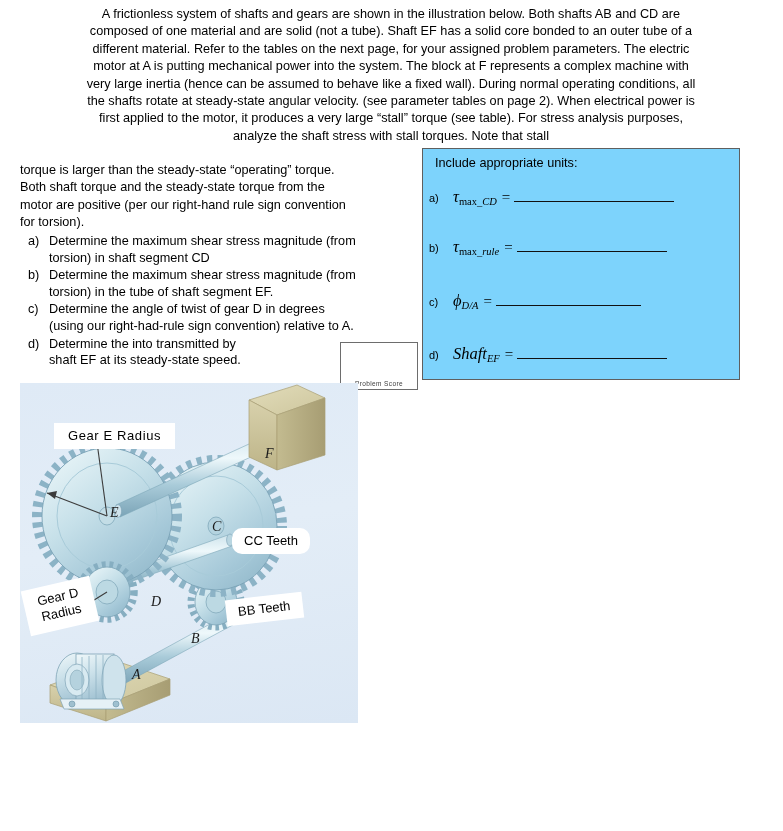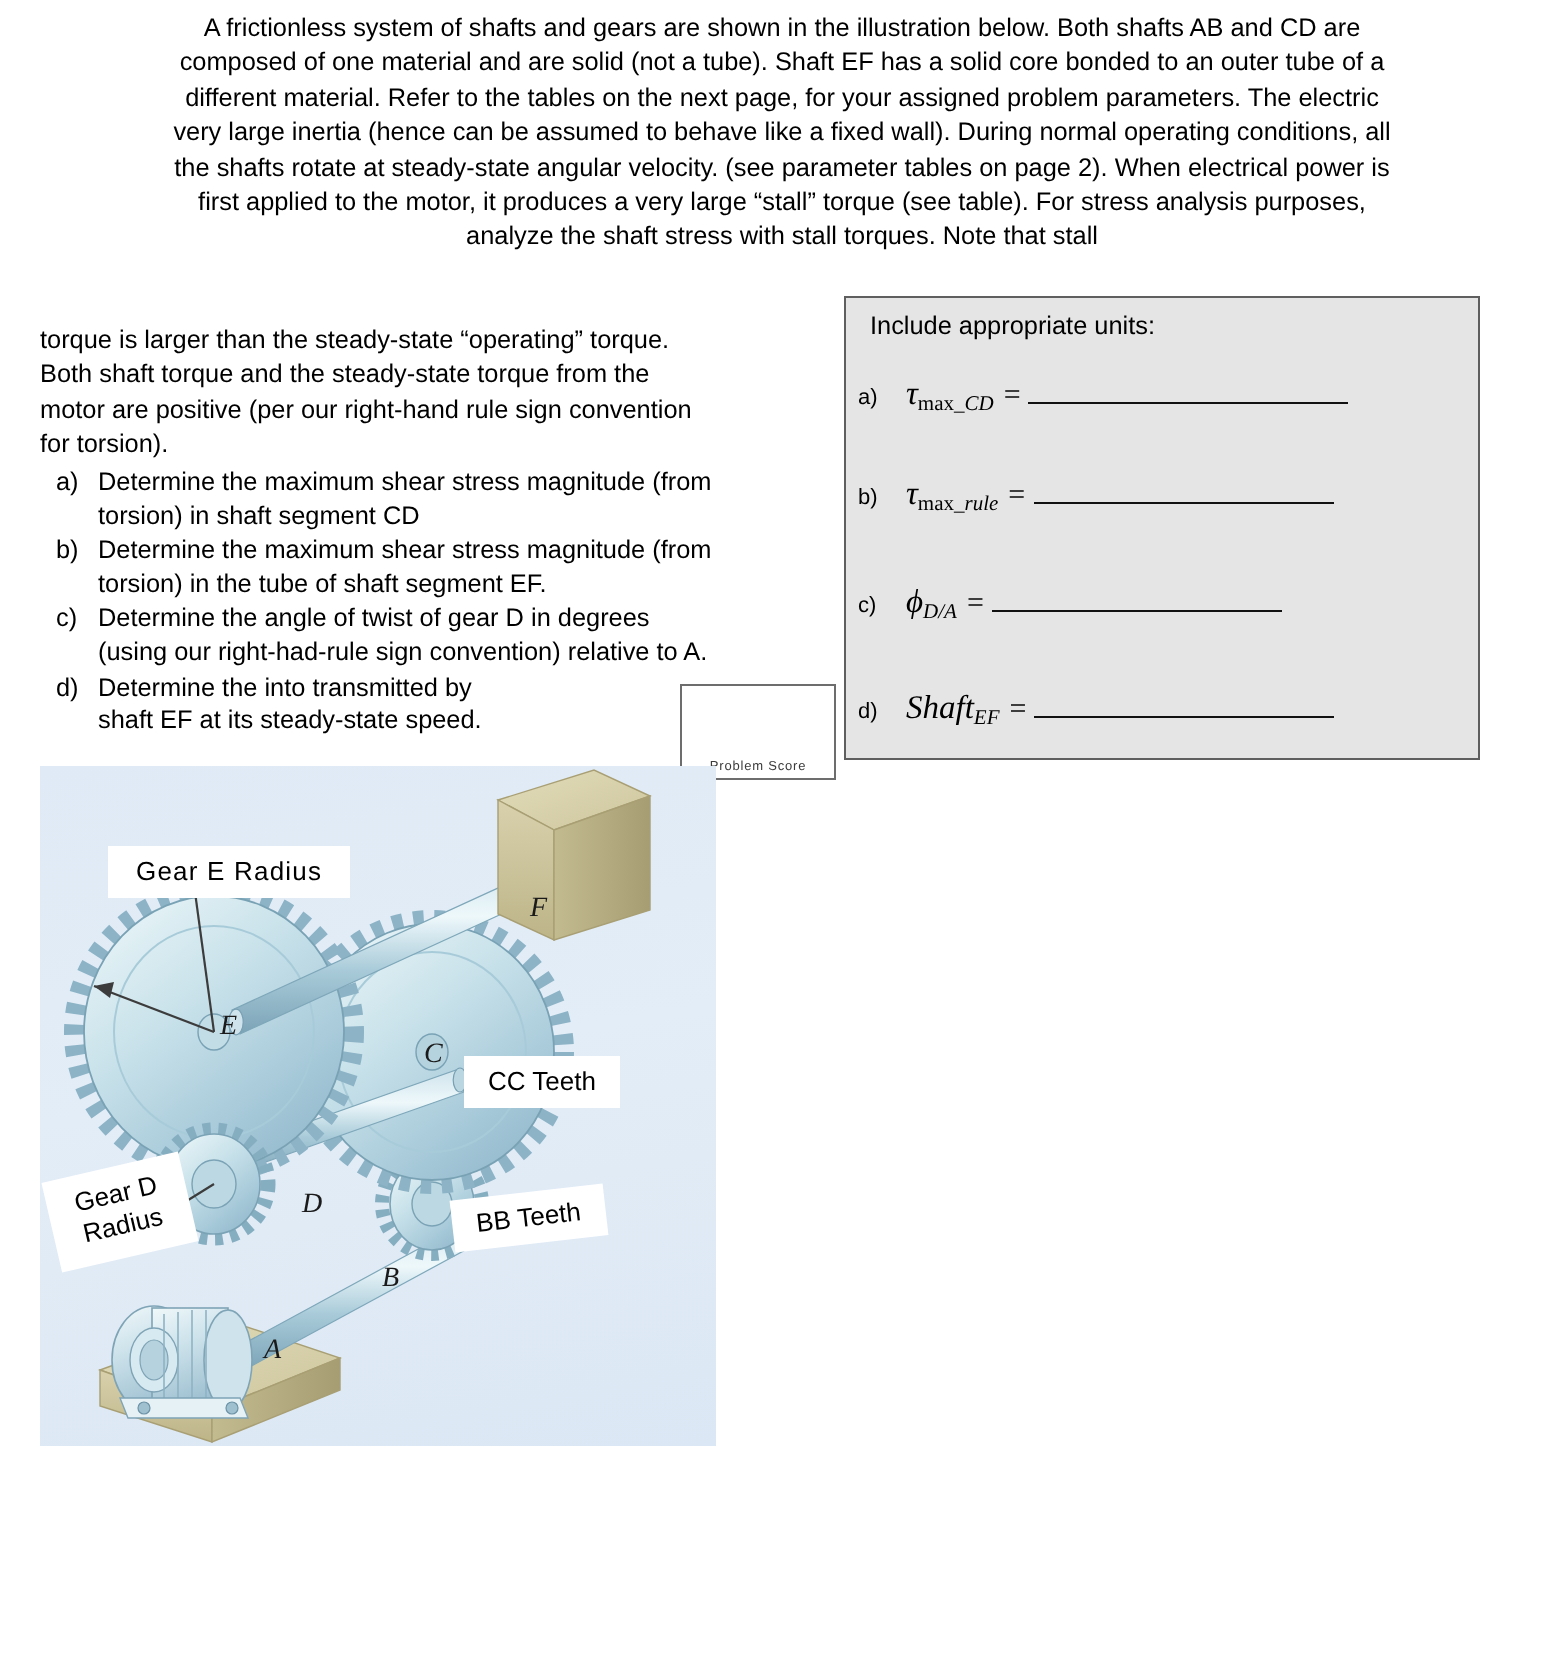--- a/index.html
+++ b/index.html
@@ -85,21 +85,21 @@
   }
 
   
   #answer-box {
     position: absolute;
     left: 422px;
     top: 148px;
     width: 318px;
     height: 232px;
     border: 1.5px solid #5f5f5f;
-    background: #e5e5e5;
+    background: #7dd3fc;
     box-sizing: border-box;
   }
   #answer-heading {
     position: absolute;
     left: 12px;
     top: 7px;
     font-size: 12.7px;
   }
   .answer-row {
     position: absolute;
@@ -174,40 +174,42 @@
     line-height: 15px;
   }
   #callout-gear-e {
     left: 34px; top: 40px;
     padding: 5px 14px 6px 14px;
     letter-spacing: .6px;
   }
   #callout-cc {
     left: 212px; top: 145px;
     padding: 5px 12px 6px 12px;
+    border-radius: 10px;
   }
   #callout-bb {
     left: 206px; top: 213px;
     padding: 5px 12px 6px 12px;
     transform: rotate(-6.5deg);
   }
   #callout-gear-d {
     left: 5px; top: 200px;
     padding: 6px 14px 8px 14px;
     transform: rotate(-13deg);
     line-height: 16px;
   }
 </style>
 </head>
 <body>
 
 <div id="problem-statement">
   <div class="line">A frictionless system of shafts and gears are shown in the illustration below.  Both shafts AB and CD are</div>
   <div class="line">composed of one material and are solid (not a tube).  Shaft EF has a solid core bonded to an outer tube of a</div>
   <div class="line">different material.  Refer to the tables on the next page, for your assigned problem parameters.  The electric</div>
+  <div class="line">motor at A is putting mechanical power into the system.  The block at F represents a complex machine with</div>
   <div class="line">very large inertia (hence can be assumed to behave like a fixed wall).  During normal operating conditions, all</div>
   <div class="line">the shafts rotate at steady-state angular velocity. (see parameter tables on page 2).  When electrical power is</div>
   <div class="line">first applied to the motor, it produces a very large “stall” torque (see table).  For stress analysis purposes,</div>
   <div class="line">analyze the shaft stress with stall torques.  Note that stall</div>
 </div>
 
 <div id="statement-narrow">
   <div class="line">torque is larger than the steady-state “operating” torque.</div>
   <div class="line">Both shaft torque and the steady-state torque from the</div>
   <div class="line">motor are positive (per our right-hand rule sign convention</div>

